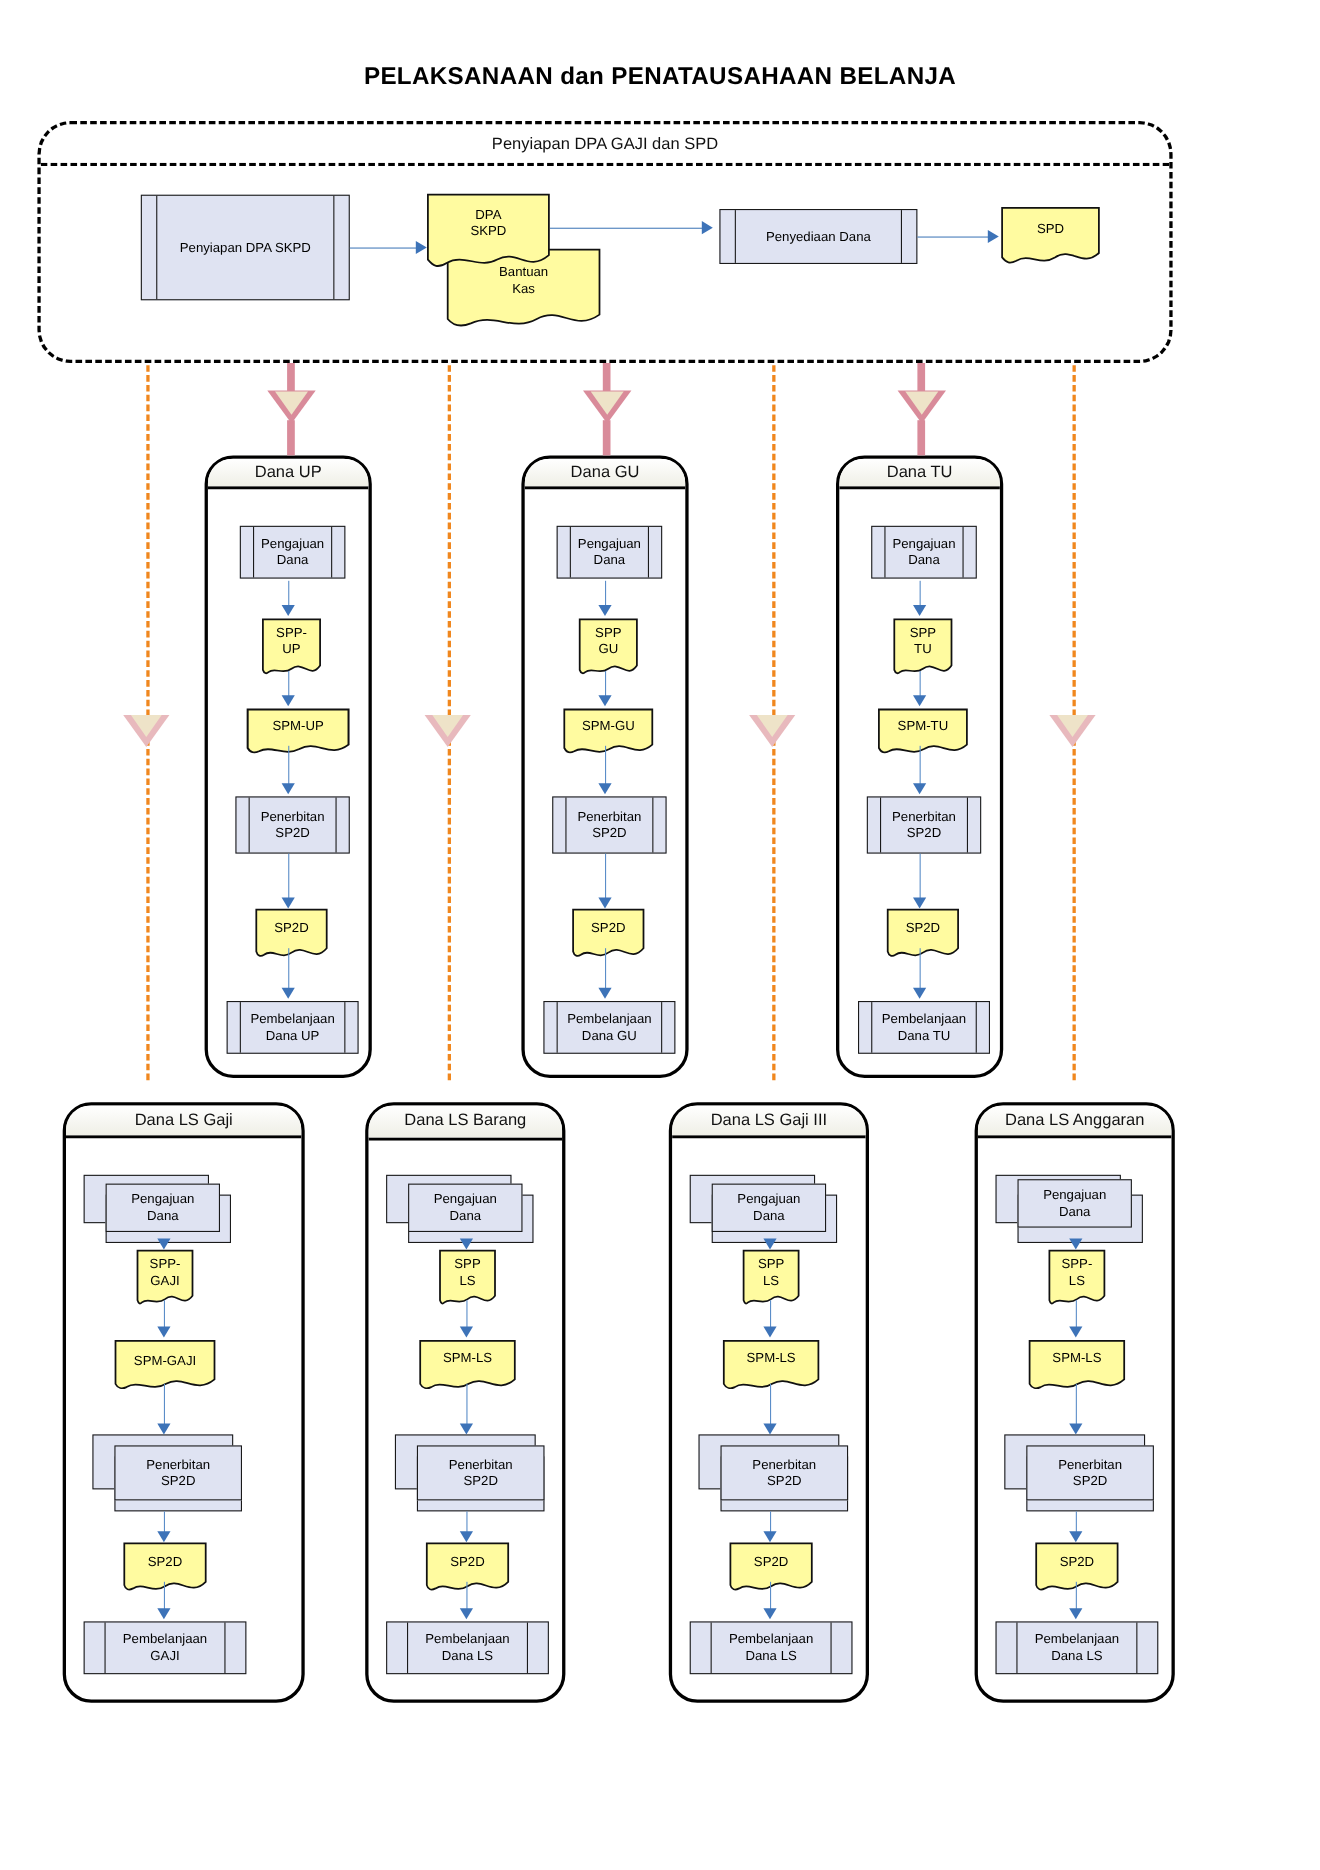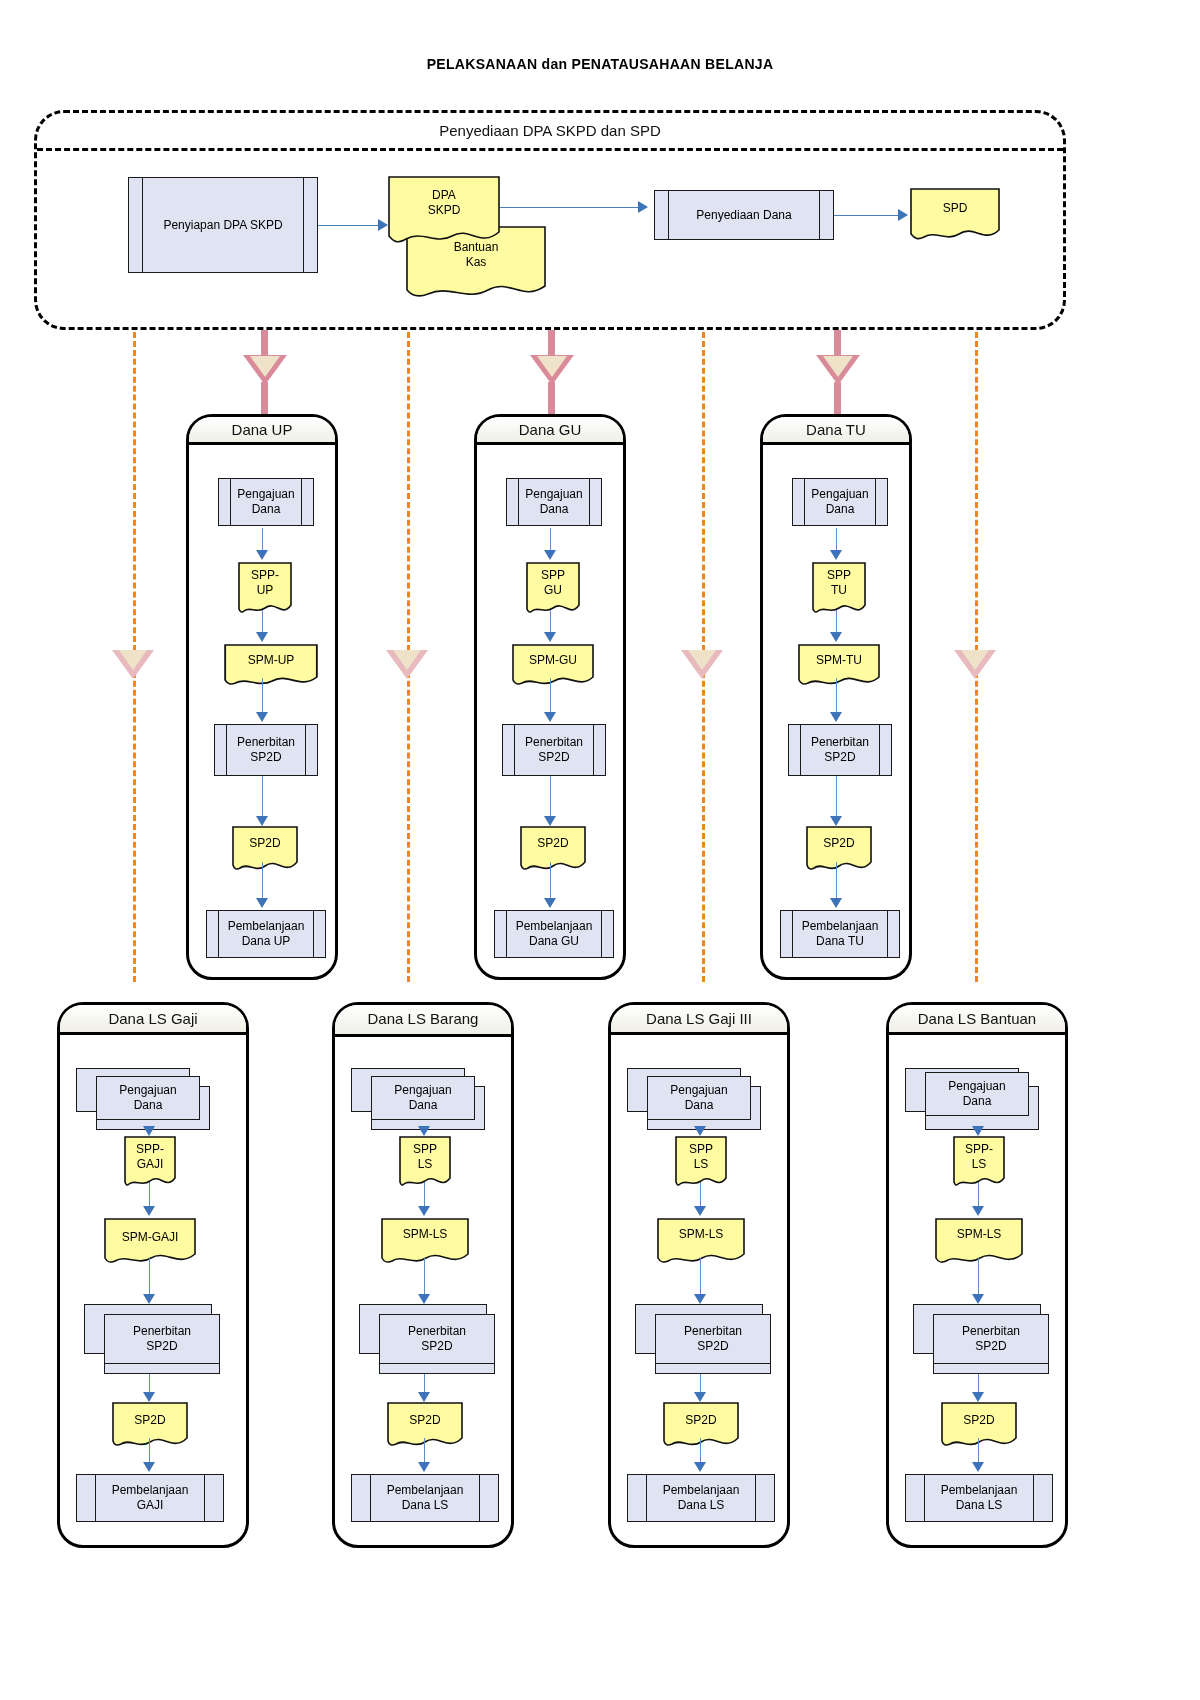--- a/index.html
+++ b/index.html
@@ -8,21 +8,21 @@
     background:#ffffff;
     font-family:"Liberation Sans","DejaVu Sans",sans-serif;
     position:relative;
     overflow:hidden;
     color:#000;
   }
   
   #page-title{
     position:absolute;left:0;top:56px;width:1200px;
     text-align:center;
-    font-size:14px;font-weight:bold;letter-spacing:.3px;
+    font-size:22px;font-weight:bold;letter-spacing:.3px;
   }
 
   
   .lane{
     position:absolute;
     box-sizing:border-box;
     border:3px solid #000;
     border-radius:26px;
     background:#ffffff;
   }
@@ -135,21 +135,21 @@
     border-left:3px dashed #f0871e;
     z-index:0;
   }
 </style>
 </head>
 <body>
 
 <div id="page-title">PELAKSANAAN dan PENATAUSAHAAN BELANJA</div>
 
 <div class="lane dashed" style="left:34px;top:110px;width:1032px;height:220px;">
-  <div class="lane-head" style="height:38px;line-height:36px;">Penyediaan DPA SKPD dan SPD</div>
+  <div class="lane-head" style="height:38px;line-height:36px;">Penyiapan DPA GAJI dan SPD</div>
 </div>
 
 <div class="pp" style="left:128px;top:177px;width:190px;height:96px;">
   <span class="bar-l"></span>
   <span class="bar-r"></span>
   <span class="pp-txt">Penyiapan
 DPA SKPD</span>
 </div>
 
 <div class="conn-h" style="left:318px;top:225px;width:62px;"></div>
@@ -368,21 +368,21 @@
 </div>
 <div class="conn" style="left:836px;top:862px;height:42px;"></div>
 <div class="arrow-d" style="left:830px;top:898px;"></div>
 <div class="pp" style="left:780px;top:910px;width:120px;height:48px;">
   <span class="bar-l" style="left:11px;"></span>
   <span class="bar-r" style="right:11px;"></span>
   <span class="pp-txt" style="white-space:pre-line;">Pembelanjaan
 Dana TU</span>
 </div>
 
-<div class="lane" style="left:57px;top:1002px;width:192px;height:546px;">
+<div class="lane" style="left:57px;top:1002px;width:220px;height:546px;">
   <div class="lane-head" style="height:30px;line-height:28px;">Dana LS Gaji</div>
 </div>
 <div class="ghost" style="left:76px;top:1068px;width:114px;height:44px;"></div>
 <div class="ghost" style="left:96px;top:1086px;width:114px;height:44px;"></div>
 <div class="pp" style="left:96px;top:1076px;width:104px;height:44px;">
   <span class="bar-l" style="left:0;border:none;"></span>
   <span class="bar-r" style="right:0;border:none;"></span>
   <span class="pp-txt" style="white-space:pre-line;">Pengajuan
 Dana</span>
 </div>
@@ -531,21 +531,21 @@
 <div class="conn" style="left:700px;top:1438px;height:30px;"></div>
 <div class="arrow-d" style="left:694px;top:1462px;"></div>
 <div class="pp" style="left:627px;top:1474px;width:148px;height:48px;">
   <span class="bar-l" style="left:18px;"></span>
   <span class="bar-r" style="right:18px;"></span>
   <span class="pp-txt" style="white-space:pre-line;">Pembelanjaan
 Dana LS</span>
 </div>
 
 <div class="lane" style="left:886px;top:1002px;width:182px;height:546px;">
-  <div class="lane-head" style="height:30px;line-height:28px;">Dana LS Bantuan</div>
+  <div class="lane-head" style="height:30px;line-height:28px;">Dana LS Anggaran</div>
 </div>
 <div class="ghost" style="left:905px;top:1068px;width:114px;height:44px;"></div>
 <div class="ghost" style="left:925px;top:1086px;width:114px;height:44px;"></div>
 <div class="pp" style="left:925px;top:1072px;width:104px;height:44px;">
   <span class="bar-l" style="left:0;border:none;"></span>
   <span class="bar-r" style="right:0;border:none;"></span>
   <span class="pp-txt" style="white-space:pre-line;">Pengajuan
 Dana</span>
 </div>
 <div class="arrow-d" style="left:972px;top:1126px;"></div>

